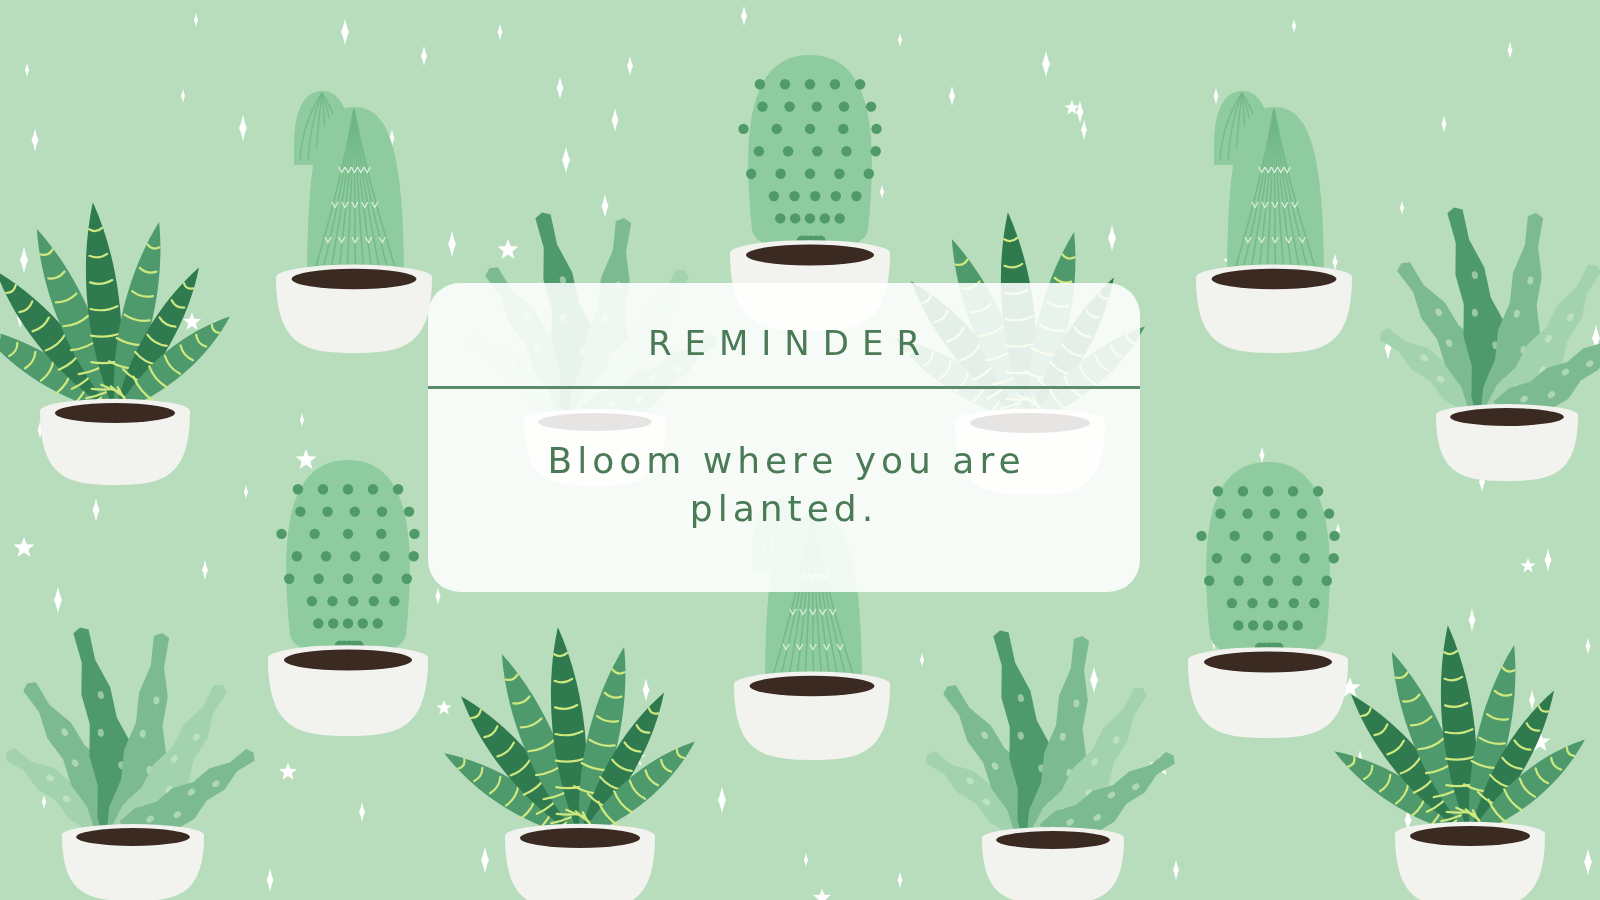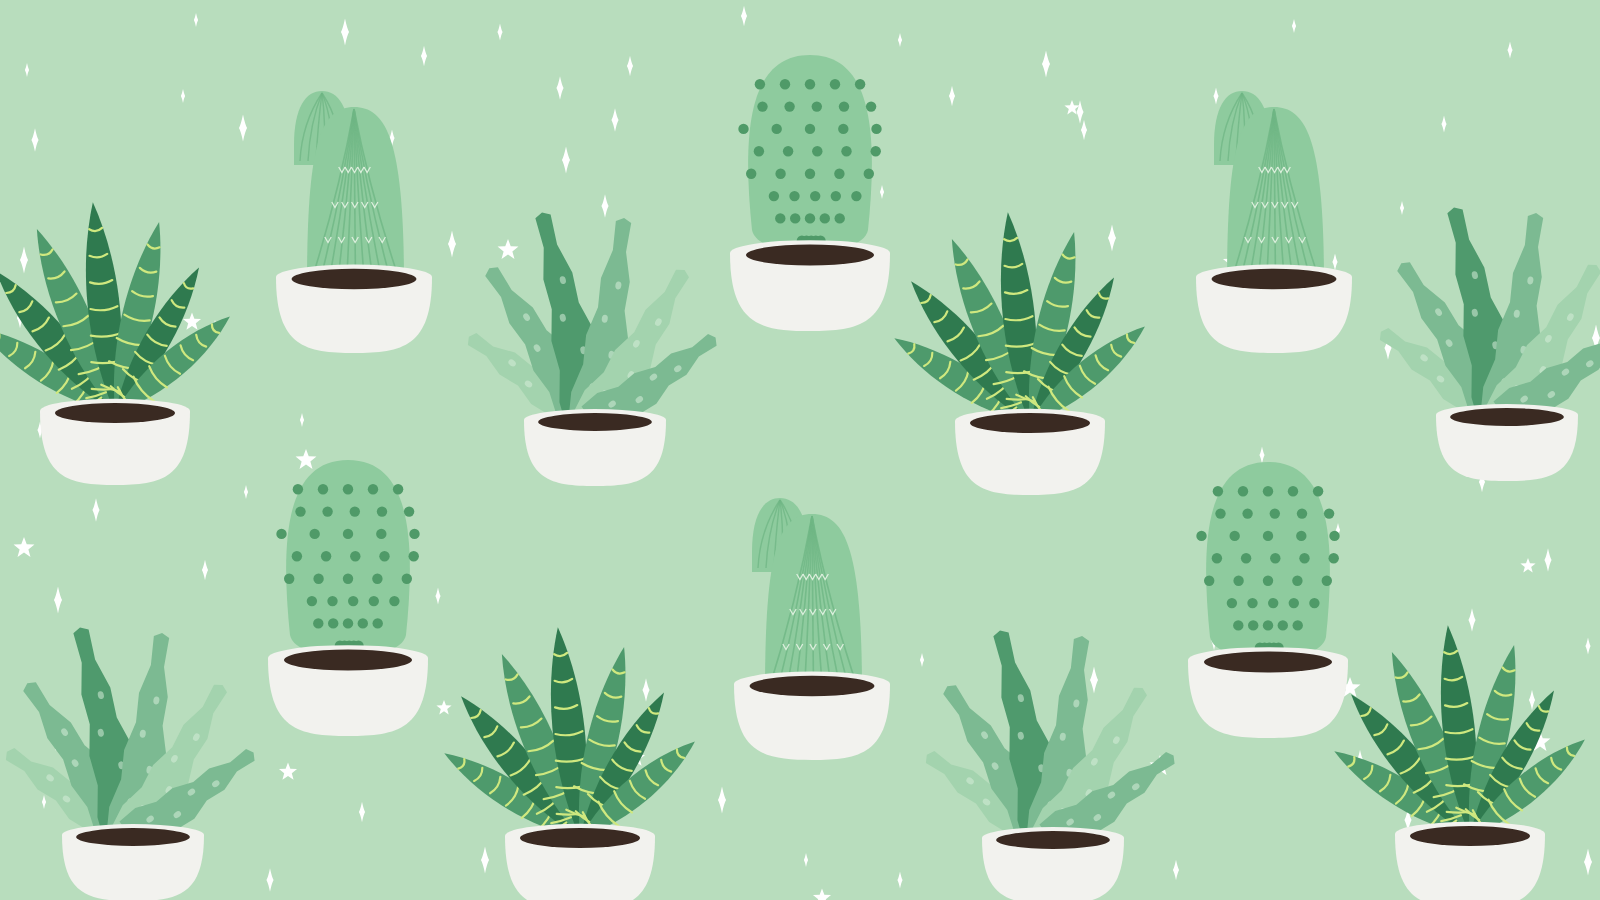--- a/index.html
+++ b/index.html
@@ -1129,14 +1129,21 @@
             <path d="M 50 236 
              C 50 304.08 78.5 310 125 310
              C 171.5 310 200 304.08 200 236 Z" fill="#f2f2ee"></path>
             <ellipse cx="125" cy="236" rx="75" ry="12.21" fill="#f2f2ee"></ellipse>
             <ellipse cx="125" cy="238" rx="60" ry="9.99" fill="#3a2a22"></ellipse>
           </g>
         </svg>
       </div>
     </div>
 
+  <div id="card">
+    <div id="card-inner">
+      <div id="reminder-title">REMINDER</div>
+      <div id="card-divider"></div>
+      <div id="card-quote">Bloom where you are planted.</div>
+    </div>
+  </div>
 
 </div>
 
 </body></html>

